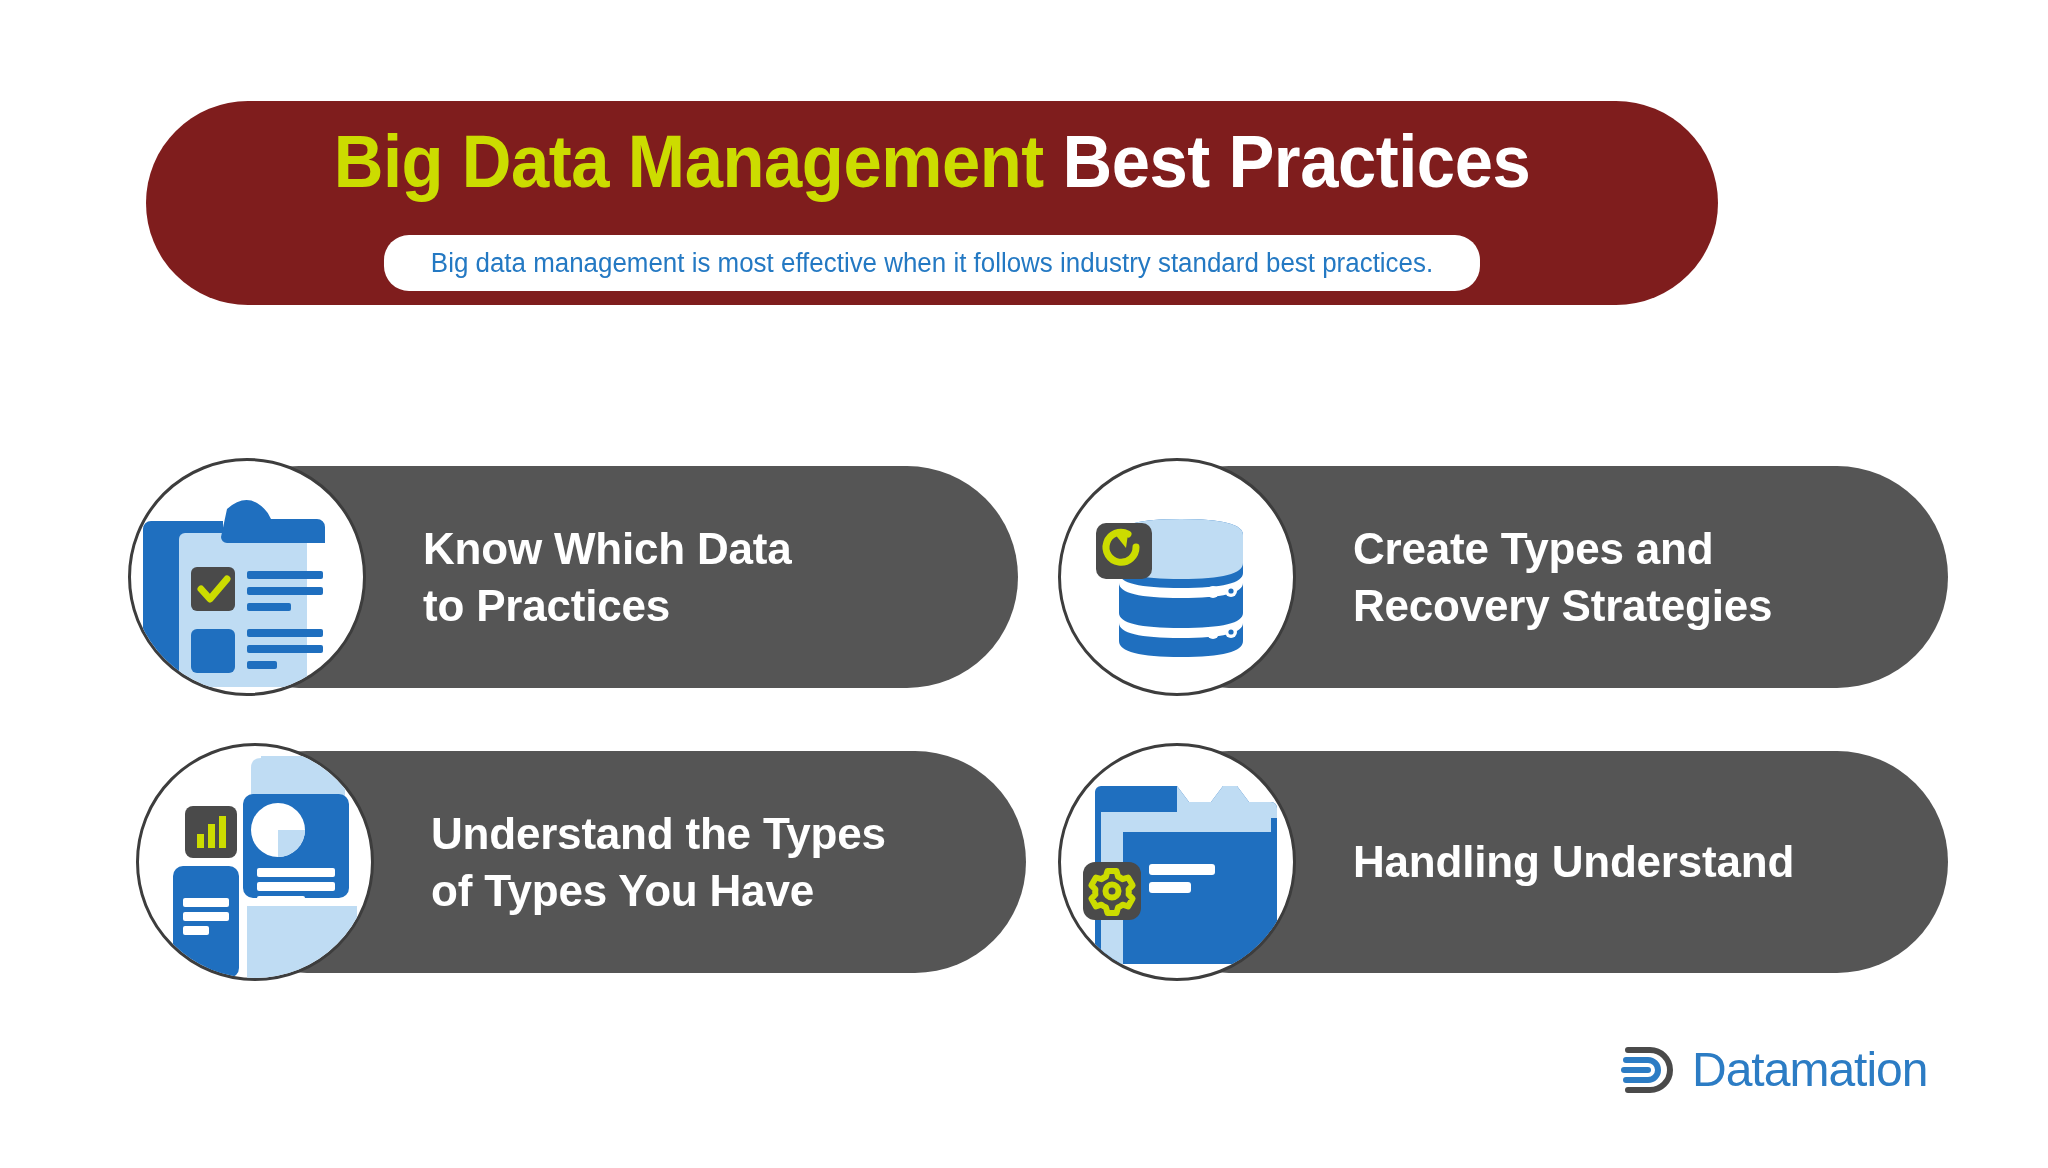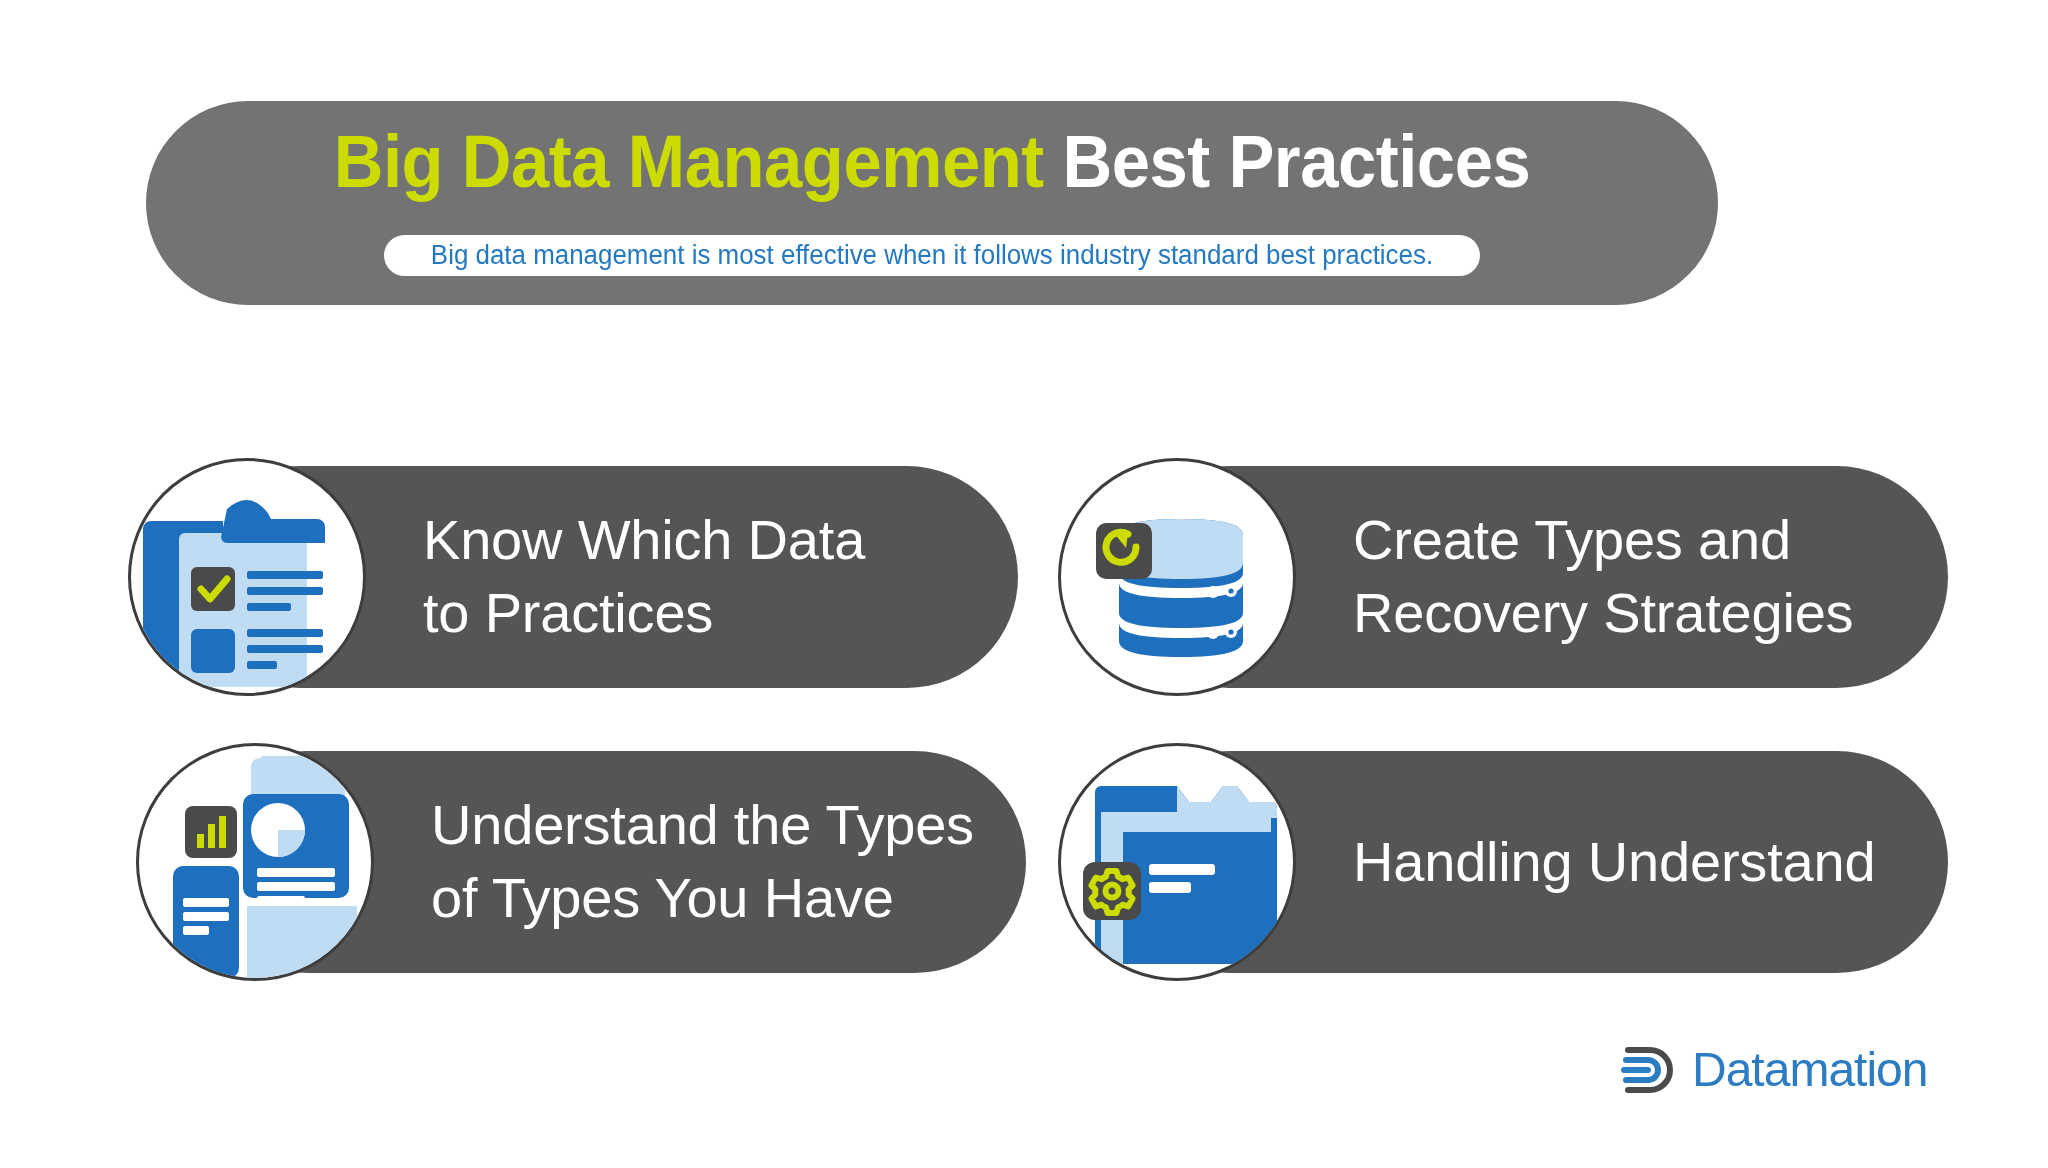--- a/index.html
+++ b/index.html
@@ -20,21 +20,21 @@
     background: #ffffff;
   }
 
   
   .header-pill {
     position: absolute;
     left: 146px;
     top: 101px;
     width: 1572px;
     height: 204px;
-    background: #737373;
+    background: #7f1d1d;
     border-radius: 102px;
     box-sizing: border-box;
   }
   .header-title {
     position: absolute;
     left: 0;
     top: 24px;
     width: 100%;
     text-align: center;
     font-family: "Liberation Sans Narrow", "Liberation Sans", sans-serif;
@@ -47,21 +47,21 @@
     transform-origin: center top;
   }
   .title-accent { color: #CCDC00; }
   .title-plain  { color: #FFFFFF; }
 
   .header-subtitle-pill {
     position: absolute;
     left: 50%;
     transform: translateX(-50%);
     top: 134px;
-    height: 41px;
+    height: 56px;
     background: #ffffff;
     border-radius: 25px;
     display: flex;
     align-items: center;
     justify-content: center;
     padding: 0 26px;
   }
   .header-subtitle-text {
     color: #2479C3;
     font-family: "Liberation Sans Narrow", "Liberation Sans", sans-serif;
@@ -111,22 +111,22 @@
     width: 238px;
     height: 238px;
   }
   .card-text {
     position: absolute;
     left: 295px;
     top: 50%;
     transform: translateY(-50%);
     color: #ffffff;
     font-family: "Liberation Sans Narrow", "Liberation Sans", sans-serif;
-    font-weight: normal;
-    font-size: 56px;
+    font-weight: bold;
+    font-size: 44px;
     line-height: 1.30;
     letter-spacing: -0.2px;
   }
   .card-text .ln { display: block; white-space: nowrap; }
 
   
   #card-1 { left: 128px; top: 458px; }
   #card-2 { left: 1058px; top: 458px; }
   #card-3 { left: 136px; top: 743px; }
   #card-4 { left: 1058px; top: 743px; }

